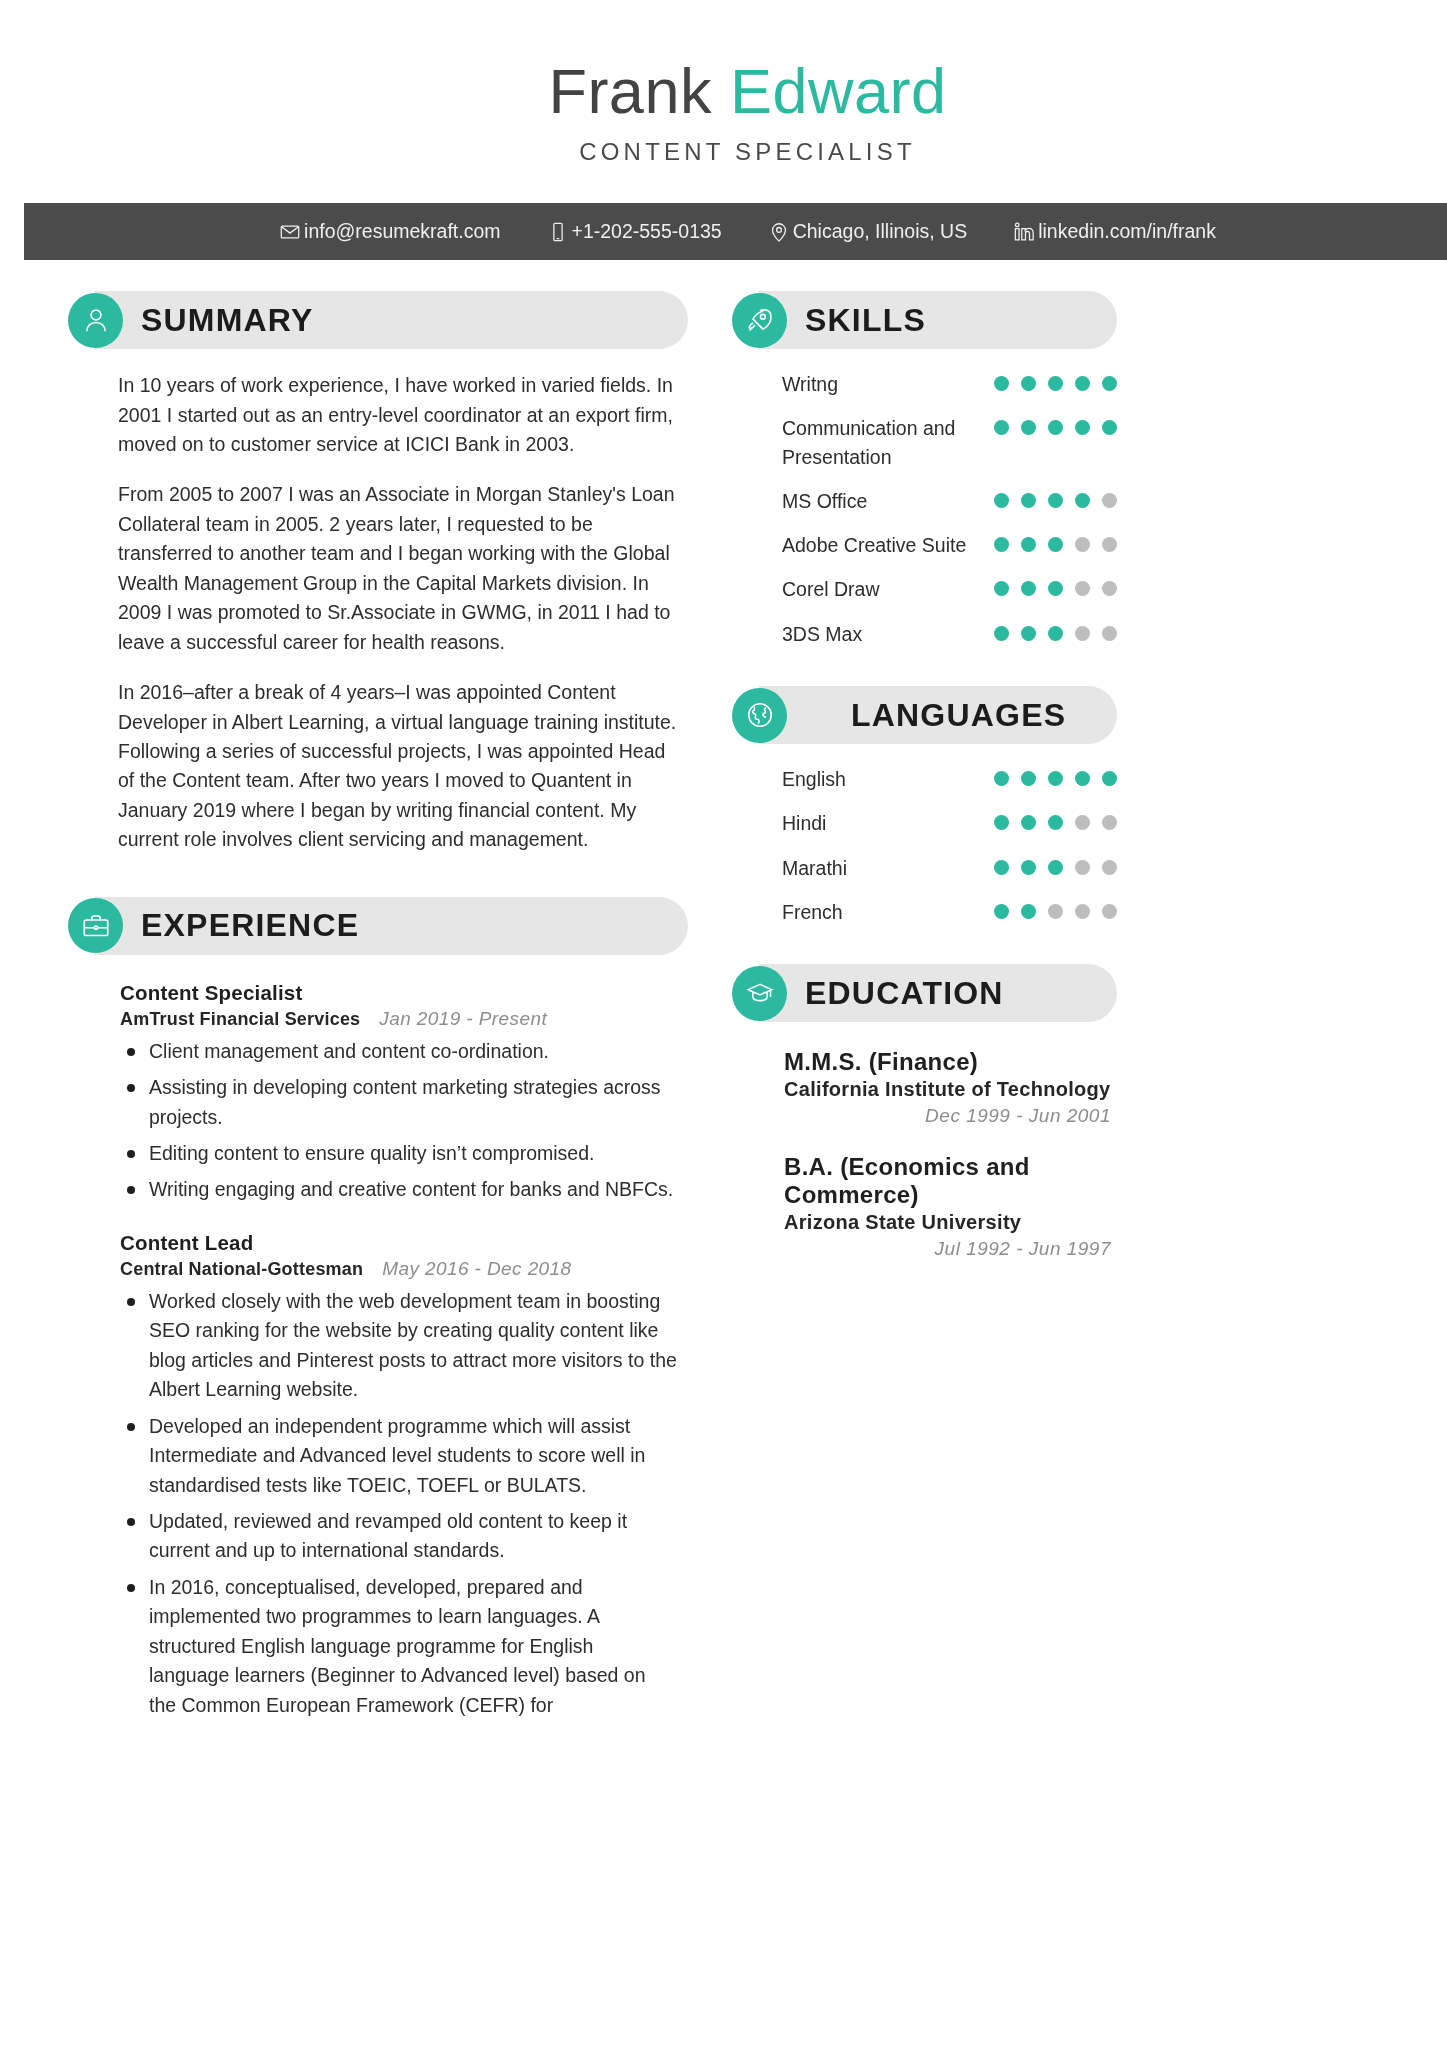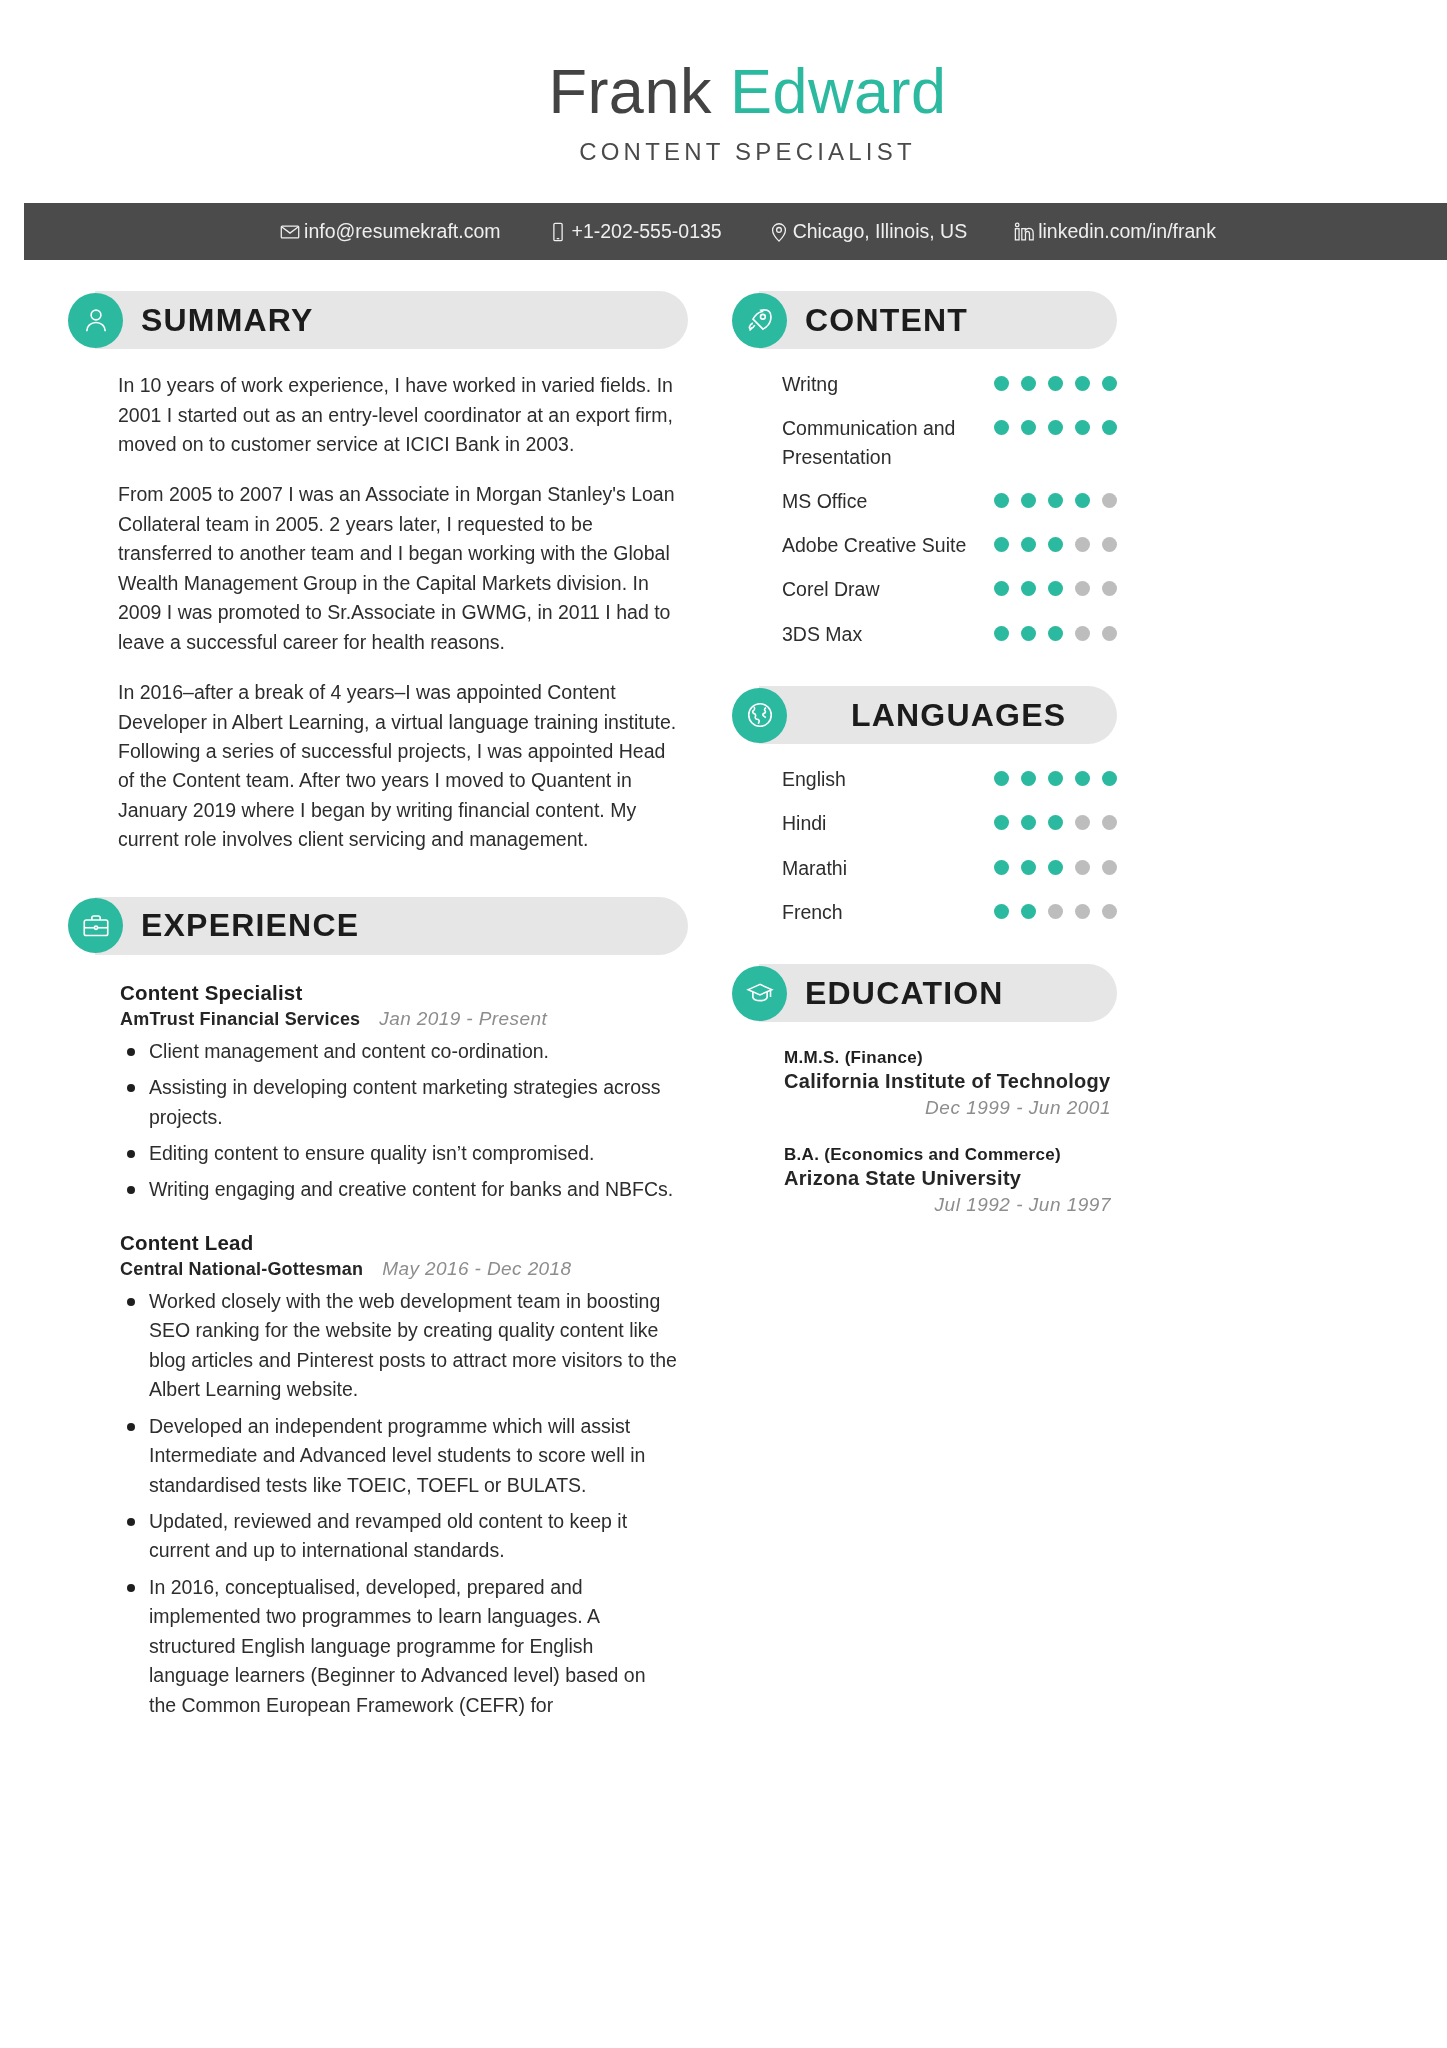--- a/index.html
+++ b/index.html
@@ -188,21 +188,21 @@
     flex: 0 0 auto;
   }
   .dot { width: 15px; height: 15px; border-radius: 50%; background: #bdbdbd; }
   .dot.on { background: #2bb9a0; }
 
   
   .edu-wrap { padding: 26px 6px 0 0; text-align: left; }
   .edu-item { margin-bottom: 26px; padding-left: 52px; }
   .edu-item:last-child { margin-bottom: 0; }
   .edu-degree {
-    font-size: 17px;
+    font-size: 24px;
     font-weight: 700;
     color: #1f1f1f;
     letter-spacing: 0.3px;
     margin-bottom: 2px;
   }
   .edu-school {
     font-size: 20px;
     font-weight: 700;
     color: #262626;
     letter-spacing: 0.3px;
@@ -350,21 +350,21 @@
       <div class="sec-head">
         <div class="sec-pill"></div>
         <div class="sec-badge">
           <svg width="30" height="30" viewBox="0 0 24 24" fill="none" stroke="#ffffff" stroke-width="1.3">
             <path d="M14.2 3.2c3.2-.6 5.9.4 6.6 1.1.7.7 1.7 3.4 1.1 6.6-.6 3-3.6 6-6.1 7.4l-4-4-4-4c1.4-2.5 4.4-5.5 7.4-6.1z" transform="translate(-1.4,1)"></path>
             <circle cx="14.3" cy="9.4" r="1.9"></circle>
             <path d="M6.3 14.5c-1.4.5-2.4 1.7-2.8 3.3-.1.6.4 1.1 1 1 1.6-.4 2.8-1.4 3.3-2.8"></path>
             <path d="M3.6 20.4l2.1-2.1"></path>
           </svg>
         </div>
-        <div class="sec-title">CONTENT</div>
+        <div class="sec-title">SKILLS</div>
       </div>
 
       <div class="rate-wrap">
         <div class="rate-row">
           <div class="rate-label">Writng</div>
           <div class="dots">
               <span class="dot on"></span>
               <span class="dot on"></span>
               <span class="dot on"></span>
               <span class="dot on"></span>

